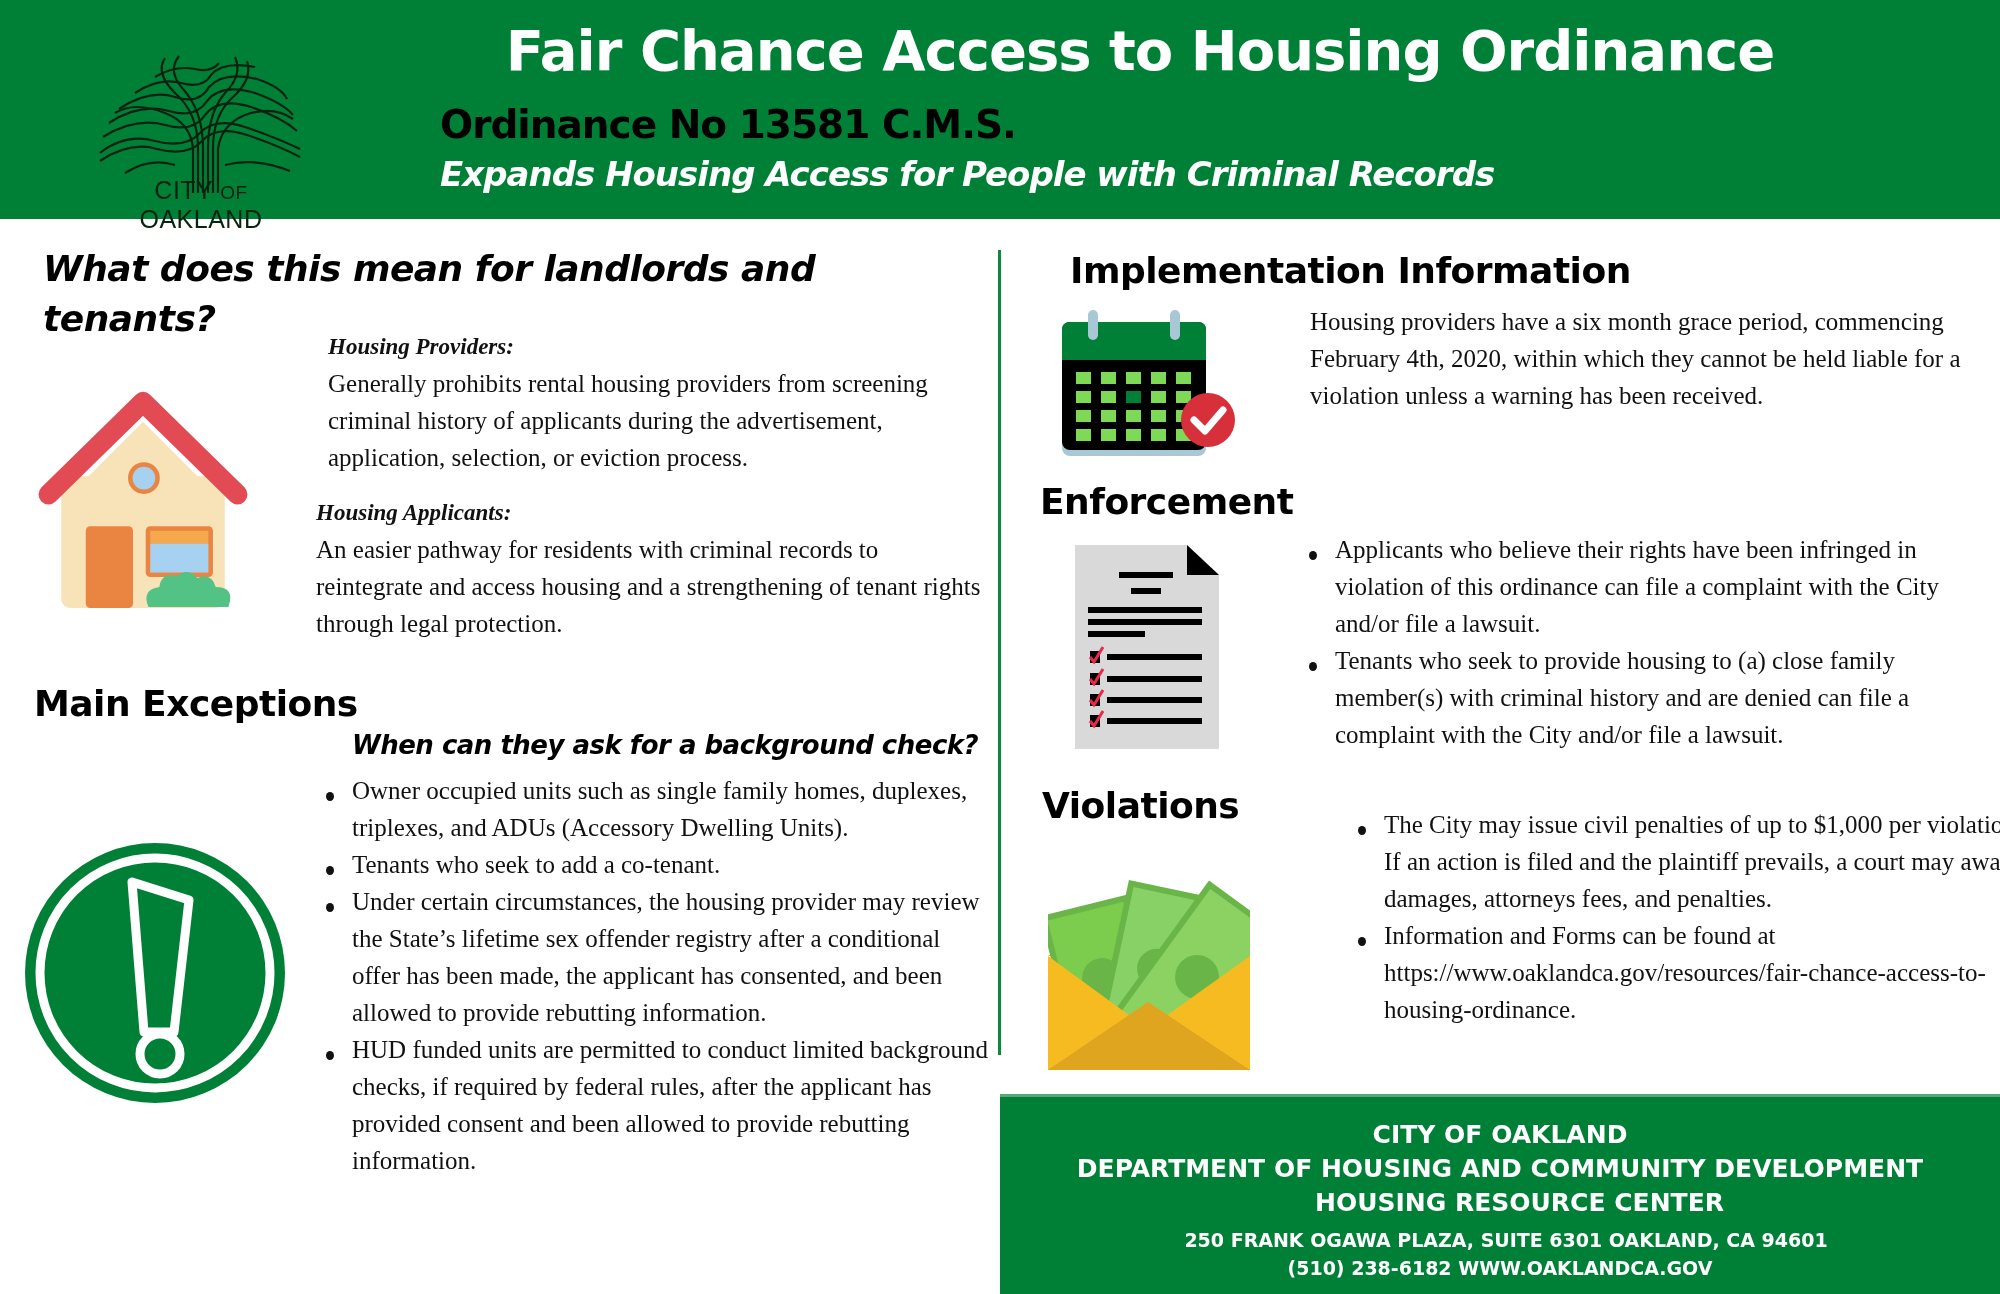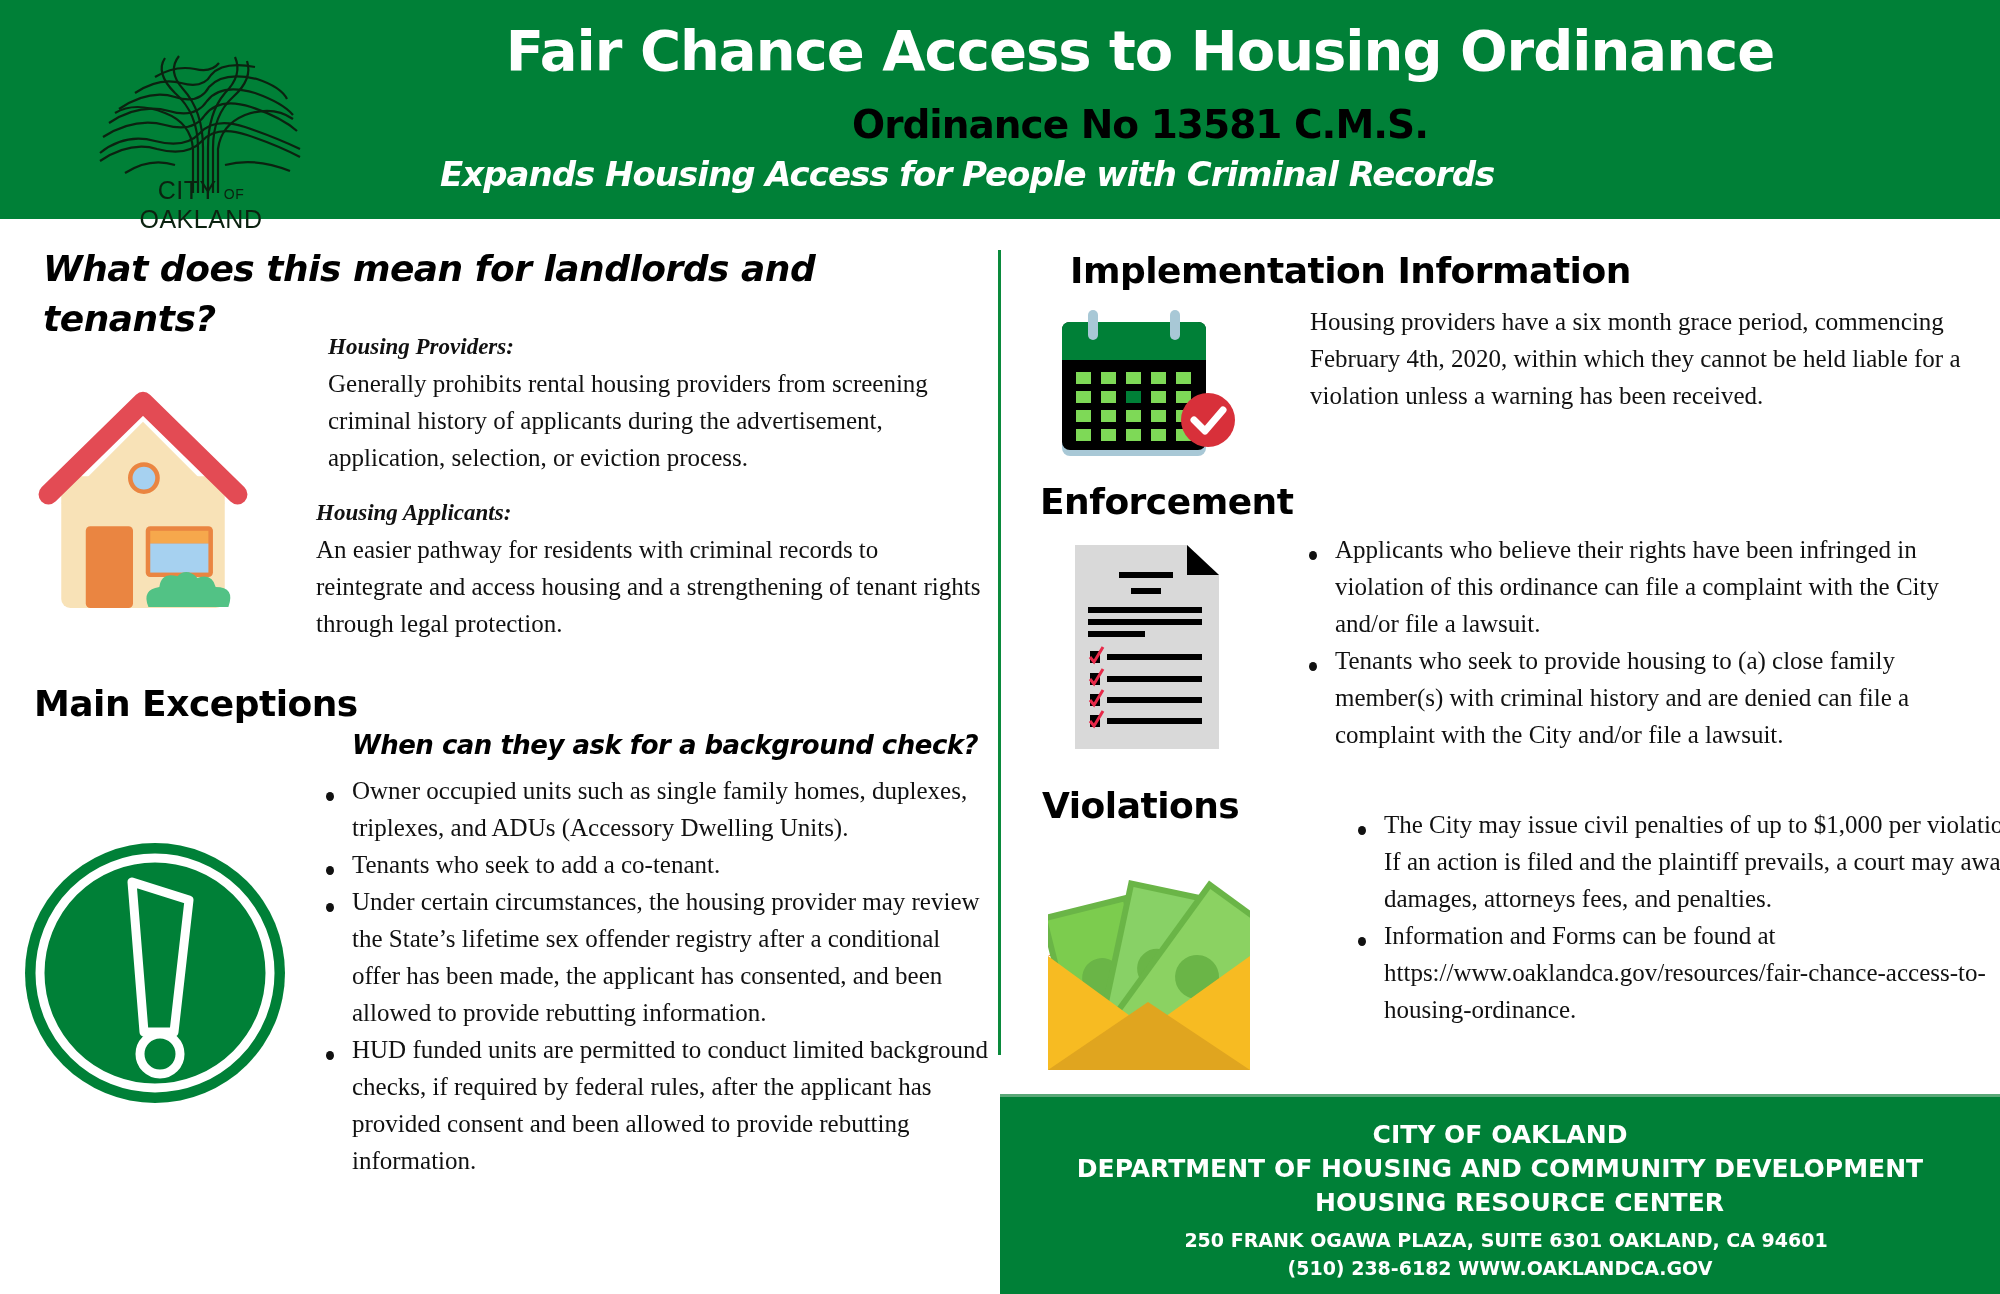--- a/index.html
+++ b/index.html
@@ -8,28 +8,28 @@
 
   .header {
     position: absolute; left: 0; top: 0; width: 2000px; height: 219px;
     background: #008037;
   }
   .logo { position: absolute; left: 95px; top: 38px; width: 210px; height: 170px; }
   .logo-text {
     position: absolute; left: 96px; top: 176px; width: 210px; text-align: center;
     font-family: "Liberation Sans", sans-serif; font-size: 25px; color: #0b2210; letter-spacing: 0.5px;
   }
-  .logo-text .small { font-size: 14px; }
+  .logo-text .small { font-size: 19px; }
   .title {
     position: absolute; left: 440px; top: 18px; width: 1400px; text-align: center;
     font-family: "DejaVu Sans", sans-serif; font-weight: bold; font-size: 56px; color: #ffffff;
     letter-spacing: -1px;
   }
   .subtitle {
-    position: absolute; left: 440px; top: 102px; width: 1400px; text-align: center;
+    position: absolute; left: 440px; top: 102px; width: 1400px; text-align: left;
     font-family: "DejaVu Sans", sans-serif; font-weight: bold; font-size: 39px; color: #000;
     letter-spacing: -1px;
   }
   .tagline {
     position: absolute; left: 440px; top: 154px; width: 1400px; text-align: left;
     font-family: "DejaVu Sans", sans-serif; font-weight: bold; font-style: italic; font-size: 34px; color: #fff;
     letter-spacing: -1px;
   }
 
   .divider { position: absolute; left: 998px; top: 250px; width: 3px; height: 805px; background: #0a8a3c; }

